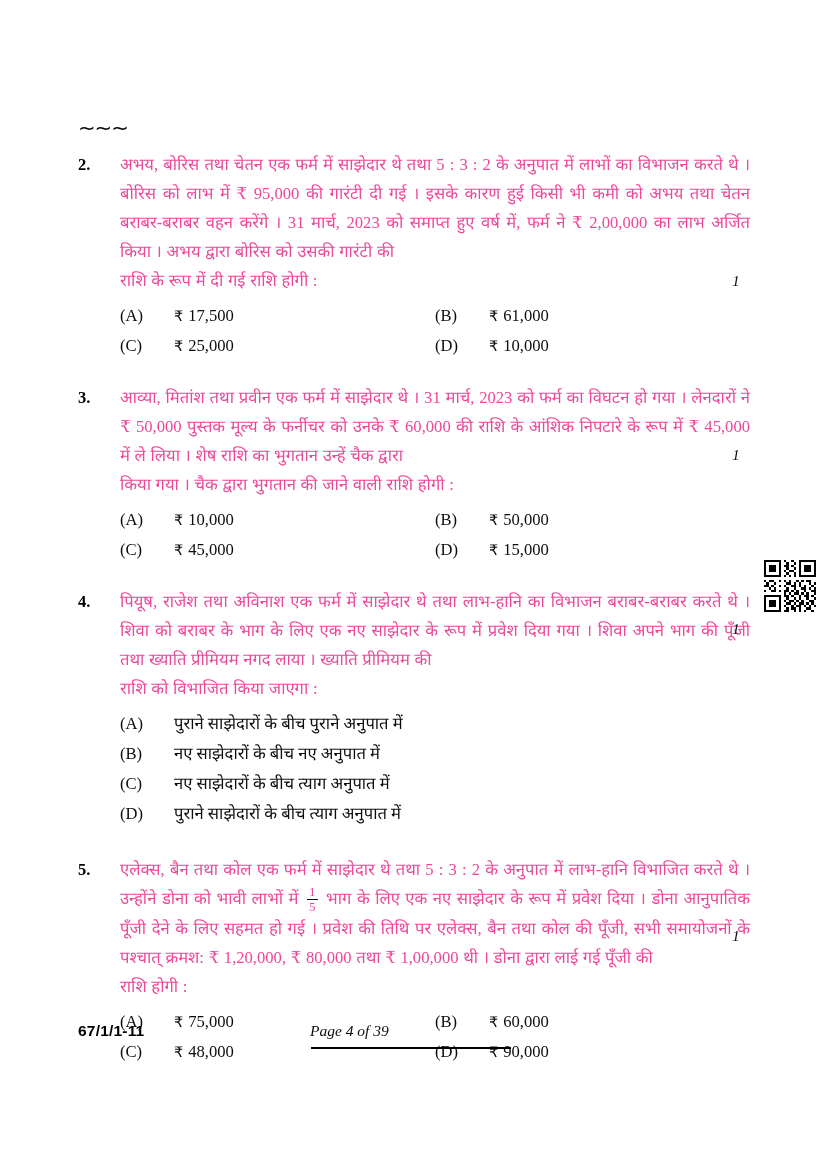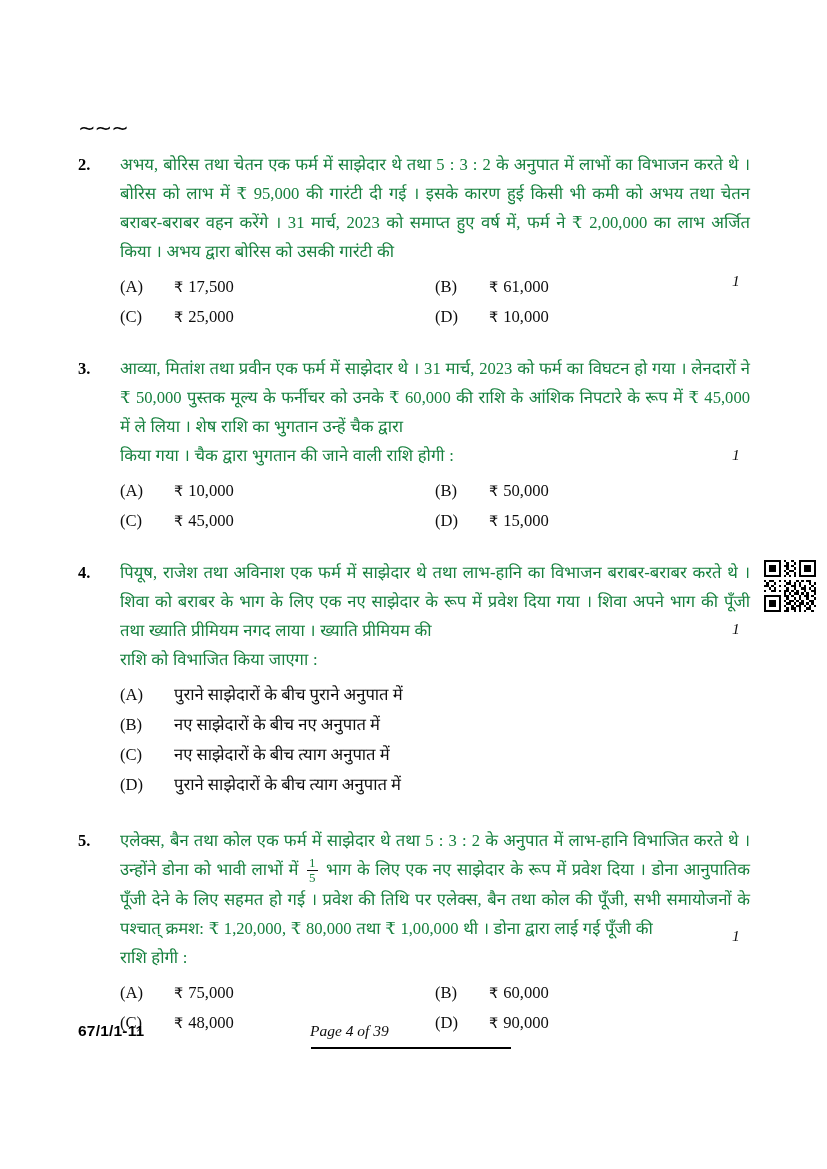--- a/index.html
+++ b/index.html
@@ -63,21 +63,21 @@
     flex: 1 1 auto;
     min-width: 0;
   }
 
   .q-text {
     font-family: "Liberation Serif", "DejaVu Serif", serif;
     font-size: 16.6px;
     line-height: 29px;
     text-align: justify;
     text-align-last: left;
-    color: #15803d;
+    color: #ec4899;
     word-spacing: 0.5px;
   }
   .q-text .lastline {
     display: block;
     text-align: left;
   }
 
   
   .frac {
     display: inline-block;
@@ -198,20 +198,21 @@
   <div class="content">
 
     <div class="squiggle">∼∼∼</div>
 
     <div class="q-block">
       <div class="q-row">
         <div class="q-num">2.</div>
         <div class="q-body">
           <div class="q-text">
             <span>अभय, बोरिस तथा चेतन एक फर्म में साझेदार थे तथा 5 : 3 : 2 के अनुपात में लाभों का विभाजन करते थे । बोरिस को लाभ में ₹ 95,000 की गारंटी दी गई । इसके कारण हुई किसी भी कमी को अभय तथा चेतन बराबर-बराबर वहन करेंगे । 31 मार्च, 2023 को समाप्त हुए वर्ष में, फर्म ने ₹ 2,00,000 का लाभ अर्जित किया । अभय द्वारा बोरिस को उसकी गारंटी की</span>
+            <span class="lastline">राशि के रूप में दी गई राशि होगी :</span>
           </div>
           <div class="opts two-col">
             <div class="opt-row">
               <div class="opt">
                 <span class="opt-key">(A)</span>
                 <span class="opt-val"><span class="rupee">₹</span><span>17,500</span></span>
               </div>
               <div class="opt">
                 <span class="opt-key">(B)</span>
                 <span class="opt-val"><span class="rupee">₹</span><span>61,000</span></span>

